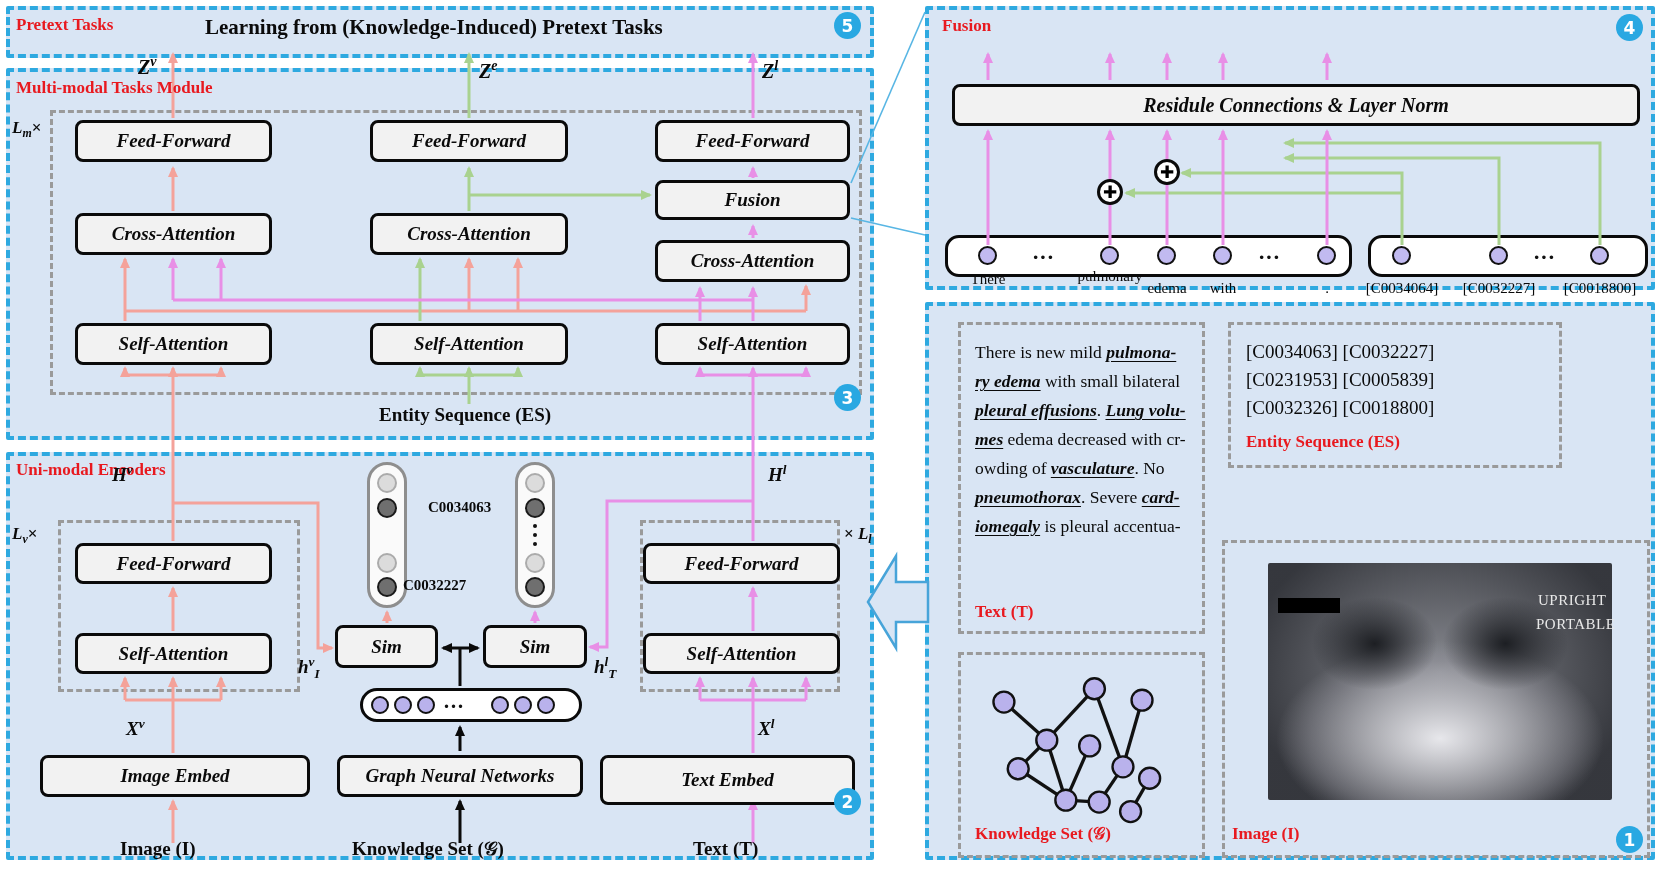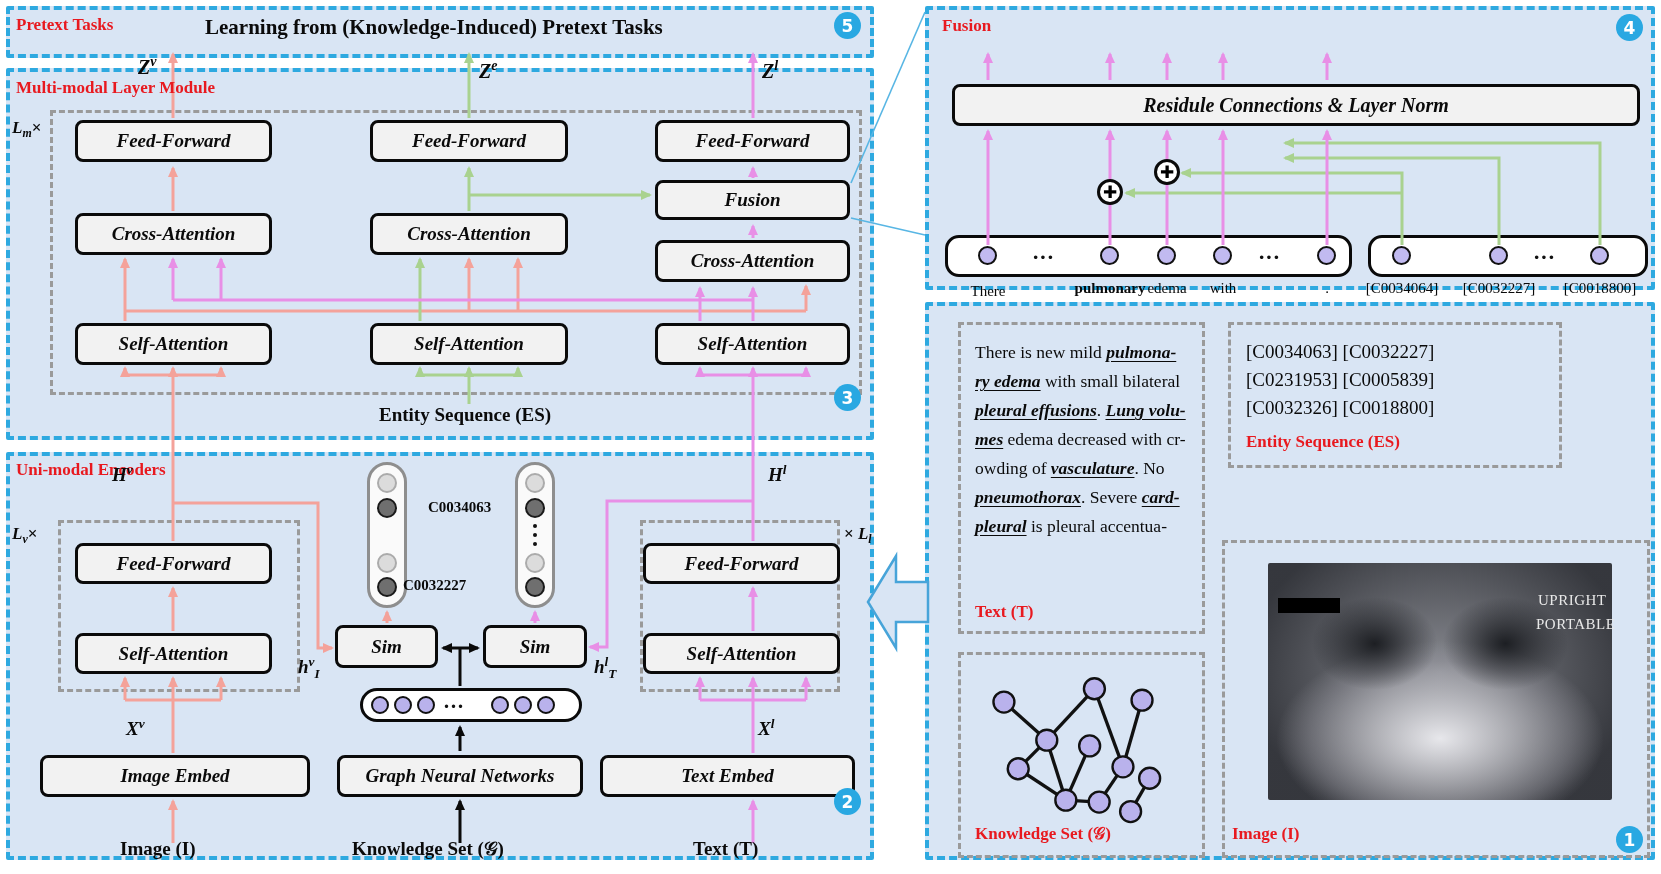--- a/index.html
+++ b/index.html
@@ -182,21 +182,21 @@
   </svg>
 
   <div class="rlabel" style="left:16px;top:15px;">Pretext Tasks</div>
   <div class="title" style="left:205px;top:15px;">Learning from (Knowledge-Induced) Pretext Tasks</div>
   <div class="badge" style="left:834px;top:12px;">5</div>
 
   <span class="mlabel" style="left:138px;top:54px;font-size:20px;"><span>Z</span><sup>v</sup></span>
   <span class="mlabel" style="left:479px;top:58px;font-size:20px;"><span>Z</span><sup>e</sup></span>
   <span class="mlabel" style="left:762px;top:58px;font-size:20px;"><span>Z</span><sup>l</sup></span>
 
-  <div class="rlabel" style="left:16px;top:78px;">Multi-modal Layer Module</div>
+  <div class="rlabel" style="left:16px;top:78px;">Multi-modal Tasks Module</div>
   <span class="mlabel" style="left:12px;top:118px;font-size:17px;"><span>L</span><sub>m</sub><span style="font-style:normal;">×</span></span>
   <div class="badge" style="left:834px;top:384px;">3</div>
 
   <div class="blk" style="left:75px;top:120px;width:197px;height:42px;">Feed-Forward</div>
   <div class="blk" style="left:75px;top:213px;width:197px;height:42px;">Cross-Attention</div>
   <div class="blk" style="left:75px;top:323px;width:197px;height:42px;">Self-Attention</div>
 
   <div class="blk" style="left:370px;top:120px;width:198px;height:42px;">Feed-Forward</div>
   <div class="blk" style="left:370px;top:213px;width:198px;height:42px;">Cross-Attention</div>
   <div class="blk" style="left:370px;top:323px;width:198px;height:42px;">Self-Attention</div>
@@ -250,21 +250,21 @@
   <div class="dots" style="left:443px;top:694px;font-size:21px;">···</div>
   <div class="circ c-pur-s" style="left:491px;top:696px;"></div>
   <div class="circ c-pur-s" style="left:514px;top:696px;"></div>
   <div class="circ c-pur-s" style="left:537px;top:696px;"></div>
 
   <span class="mlabel" style="left:126px;top:716px;"><span>X</span><sup>v</sup></span>
   <span class="mlabel" style="left:758px;top:716px;"><span>X</span><sup>l</sup></span>
 
   <div class="blk" style="left:40px;top:755px;width:270px;height:42px;">Image Embed</div>
   <div class="blk" style="left:337px;top:755px;width:246px;height:42px;">Graph Neural Networks</div>
-  <div class="blk" style="left:600px;top:755px;width:255px;height:42px;">Text Embed</div>
+  <div class="blk" style="left:600px;top:755px;width:255px;height:50px;">Text Embed</div>
 
   <div class="blabel" style="left:120px;top:838px;">Image (I)</div>
   <div class="blabel" style="left:352px;top:838px;">Knowledge Set (𝒢)</div>
   <div class="blabel" style="left:693px;top:838px;">Text (T)</div>
 
   <div class="rlabel" style="left:942px;top:16px;">Fusion</div>
   <div class="badge" style="left:1616px;top:14px;">4</div>
 
   <div class="blk" style="left:952px;top:84px;width:688px;height:42px;font-size:20px;">Residule Connections &amp; Layer Norm</div>
 
@@ -277,39 +277,39 @@
   <div class="circ c-pur" style="left:1157px;top:246px;"></div>
   <div class="circ c-pur" style="left:1213px;top:246px;"></div>
   <div class="dots" style="left:1258px;top:244px;font-size:22px;">···</div>
   <div class="circ c-pur" style="left:1317px;top:246px;"></div>
 
   <div class="circ c-pur" style="left:1392px;top:246px;"></div>
   <div class="circ c-pur" style="left:1489px;top:246px;"></div>
   <div class="dots" style="left:1533px;top:244px;font-size:22px;">···</div>
   <div class="circ c-pur" style="left:1590px;top:246px;"></div>
 
-  <div class="tok" style="left:988px;top:283px;">There</div>
-  <div class="tok" style="left:1110px;top:280px;font-weight:bold;">pulmonary</div>
+  <div class="tok" style="left:988px;top:271px;">There</div>
+  <div class="tok" style="left:1110px;top:268px;">pulmonary</div>
   <div class="tok" style="left:1167px;top:280px;">edema</div>
   <div class="tok" style="left:1223px;top:280px;">with</div>
   <div class="tok" style="left:1327px;top:280px;">.</div>
   <div class="tok" style="left:1402px;top:280px;">[C0034064]</div>
   <div class="tok" style="left:1499px;top:280px;">[C0032227]</div>
   <div class="tok" style="left:1600px;top:280px;">[C0018800]</div>
 
   <div class="badge" style="left:1616px;top:826px;">1</div>
 
   <div class="report" style="left:975px;top:338px;width:215px;" id="report-lines">
       <div><span>There is new mild </span><span class="u">pulmona-</span></div>
       <div><span class="u">ry edema</span><span> with small bilateral</span></div>
       <div><span class="u">pleural effusions</span><span>. </span><span class="u">Lung volu-</span></div>
       <div><span class="u">mes</span><span> edema decreased with cr-</span></div>
       <div><span>owding of </span><span class="u">vasculature</span><span>. No</span></div>
       <div><span class="u">pneumothorax</span><span>. Severe </span><span class="u">card-</span></div>
-      <div><span class="u">pleural</span><span> is pleural  accentua-</span></div>
+      <div><span class="u">iomegaly</span><span> is pleural  accentua-</span></div>
     </div>
   <div class="rlabel" style="left:975px;top:602px;">Text (T)</div>
 
   <div class="escode" style="position:absolute;left:1246px;top:338px;z-index:4;">[C0034063] [C0032227]</div>
   <div class="escode" style="position:absolute;left:1246px;top:366px;z-index:4;">[C0231953] [C0005839]</div>
   <div class="escode" style="position:absolute;left:1246px;top:394px;z-index:4;">[C0032326] [C0018800]</div>
   <div class="rlabel" style="left:1246px;top:432px;">Entity Sequence (ES)</div>
 
   <svg style="position:absolute;left:970px;top:664px;z-index:3;" width="225" height="160" viewBox="0 0 235 168">
     <g stroke="#111" stroke-width="3.5">

